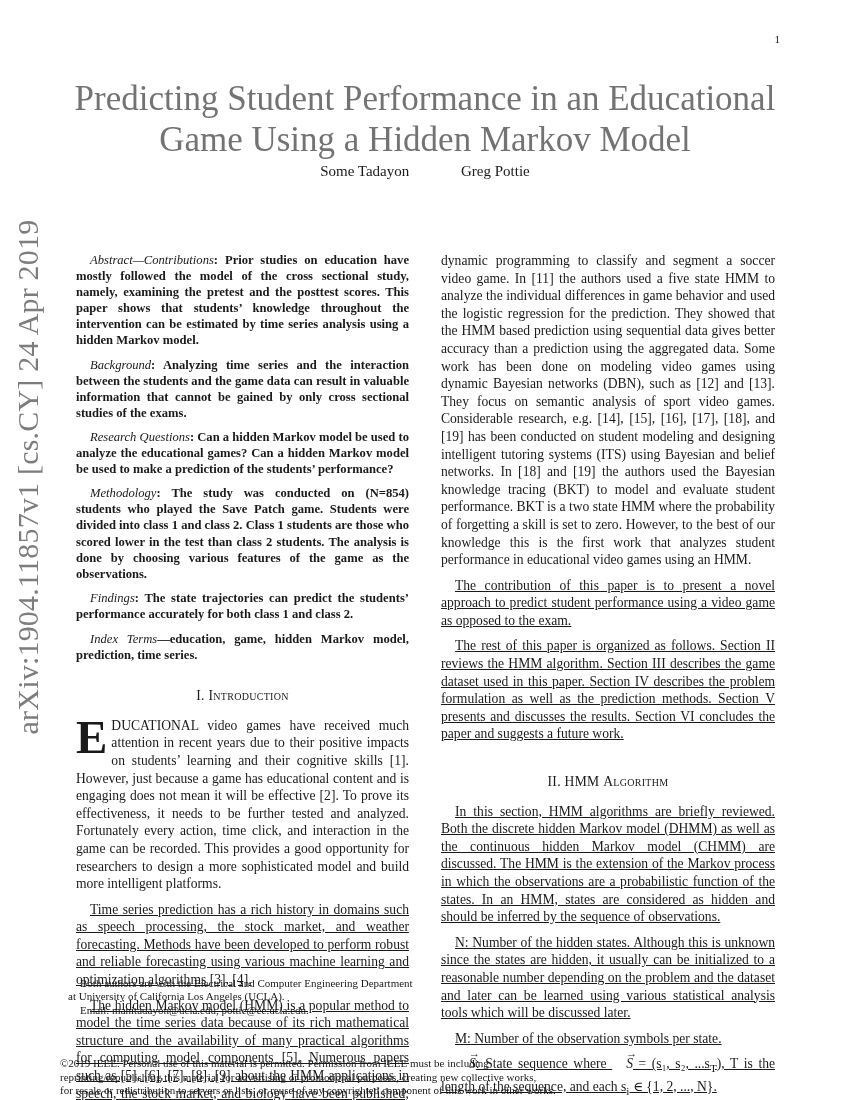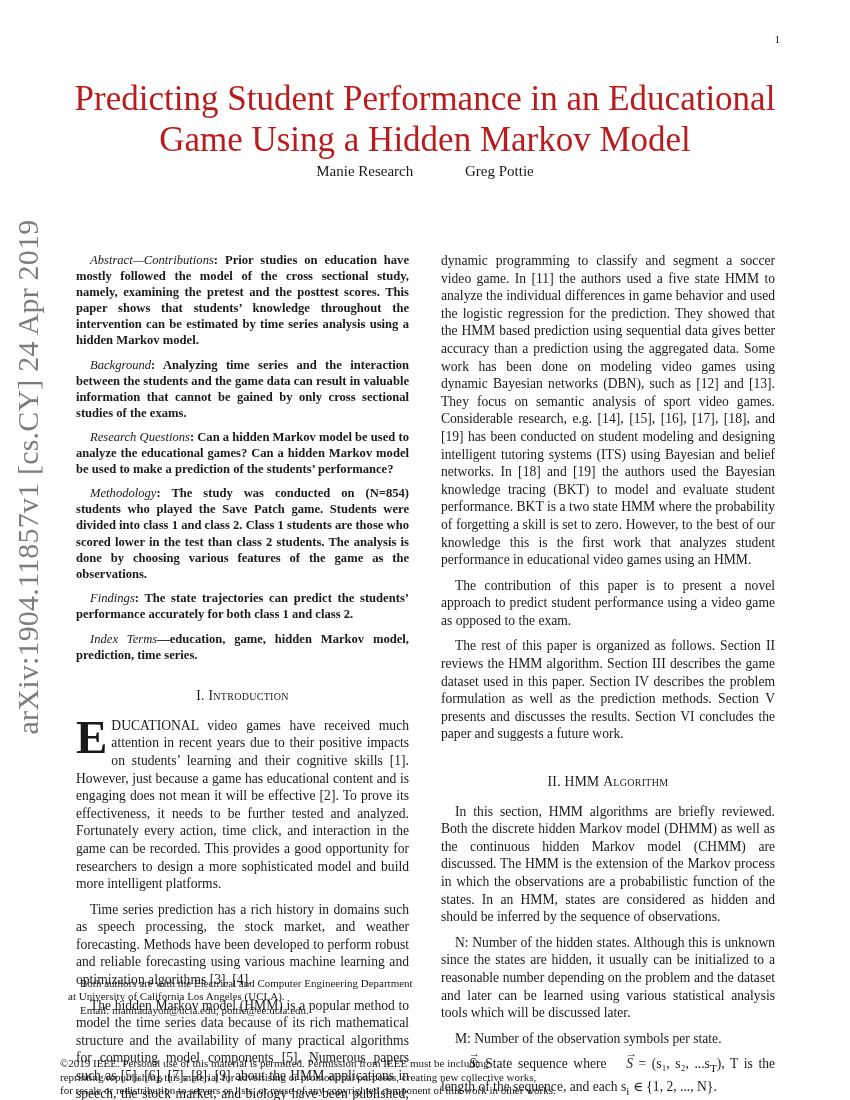--- a/index.html
+++ b/index.html
@@ -3,33 +3,33 @@
 <meta charset="utf-8">
 <style>
   html, body { margin:0; padding:0; background:#ffffff; }
   body { width:850px; height:1100px; position:relative; overflow:hidden;
          font-family:"Liberation Serif", "DejaVu Serif", serif; color:#1a1a1a; }
   .page-num { position:absolute; top:33px; right:70px; font-size:11px; }
   .arxiv { position:absolute; left:8px; top:262px; width:40px; height:430px; }
   .arxiv span { position:absolute; left:50%; top:50%; white-space:nowrap;
       transform:translate(-50%,-50%) rotate(-90deg); font-size:30px; color:#7d7d7d; letter-spacing:0.2px; }
   .title { position:absolute; top:78px; left:60px; width:730px; text-align:center;
-      font-size:35px; line-height:41px; color:#b91c1c; }
+      font-size:35px; line-height:41px; color:#737373; }
   .authors { position:absolute; top:163px; left:60px; width:730px; text-align:center; font-size:15px; }
   .authors span { display:inline-block; margin:0 24px; }
   .col { position:absolute; font-size:13.6px; line-height:17.6px; text-align:justify; hyphens:auto; }
   .col-left { left:68px; top:244px; width:349px; }
   .col-right { left:433px; top:244px; width:350px; }
   .abstract p { margin:0; font-weight:bold; font-size:12.6px; line-height:16.1px; text-indent:14px; }
   .abstract i { font-weight:normal; font-style:italic; }
   .index-terms { margin-top:9px !important; }
   .section-head { text-align:center; font-size:13.6px; margin:24px 0 12px 0; letter-spacing:0.3px; }
   .section-head .sc { font-variant:small-caps; }
   .col p { margin:8px; }
-  .col p.ind { text-indent:14px; }
+  .col p.ind { text-indent:14px;text-decoration:underline; }
   .dropcap-para { position:relative; }
   .dropcap { float:left; font-size:47px; line-height:36px; font-weight:bold; margin:2px 4px 0 0; }
   .footnote { position:absolute; left:68px; top:977px; width:349px; font-size:11px; line-height:13.4px; }
   .footnote p { margin:0; text-indent:12px; }
   .copyright { position:absolute; left:60px; top:1057px; width:730px; font-size:11px; line-height:13.5px; }
   .vec { position:relative; display:inline-block; font-style:italic; }
   .vec::before { content:"\2192"; position:absolute; top:-10px; left:0; font-size:11px; font-style:normal; }
 </style>
 </head>
 <body>
@@ -39,21 +39,21 @@
 <div class="arxiv">
   <span>arXiv:1904.11857v1  [cs.CY]  24 Apr 2019</span>
 </div>
 
 <div class="title">
   <div>Predicting Student Performance in an Educational</div>
   <div>Game Using a Hidden Markov Model</div>
 </div>
 
 <div class="authors">
-  <span>Manie Research</span>
+  <span>Some Tadayon</span>
   <span>Greg Pottie</span>
 </div>
 
 <div class="col col-left">
   <div class="abstract">
     <p><i>Abstract—Contributions</i><span>: Prior studies on education have mostly followed the model of the cross sectional study, namely, examining the pretest and the posttest scores. This paper shows that students’ knowledge throughout the intervention can be estimated by time series analysis using a hidden Markov model.</span></p>
     <p><i>Background</i><span>: Analyzing time series and the interaction between the students and the game data can result in valuable information that cannot be gained by only cross sectional studies of the exams.</span></p>
     <p><i>Research Questions</i><span>: Can a hidden Markov model be used to analyze the educational games? Can a hidden Markov model be used to make a prediction of the students’ performance?</span></p>
     <p><i>Methodology</i><span>: The study was conducted on (N=854) students who played the Save Patch game. Students were divided into class 1 and class 2. Class 1 students are those who scored lower in the test than class 2 students. The analysis is done by choosing various features of the game as the observations.</span></p>
     <p><i>Findings</i><span>: The state trajectories can predict the students’ performance accurately for both class 1 and class 2.</span></p>

